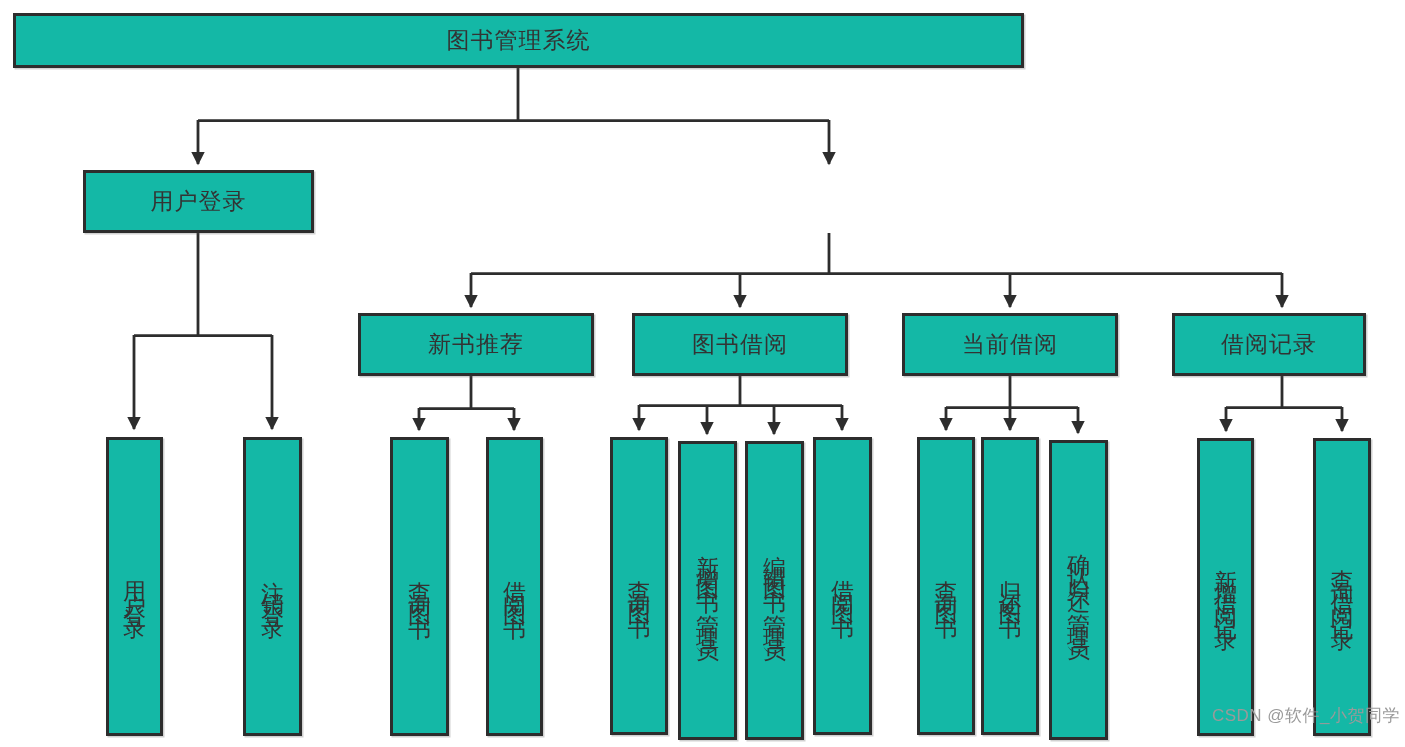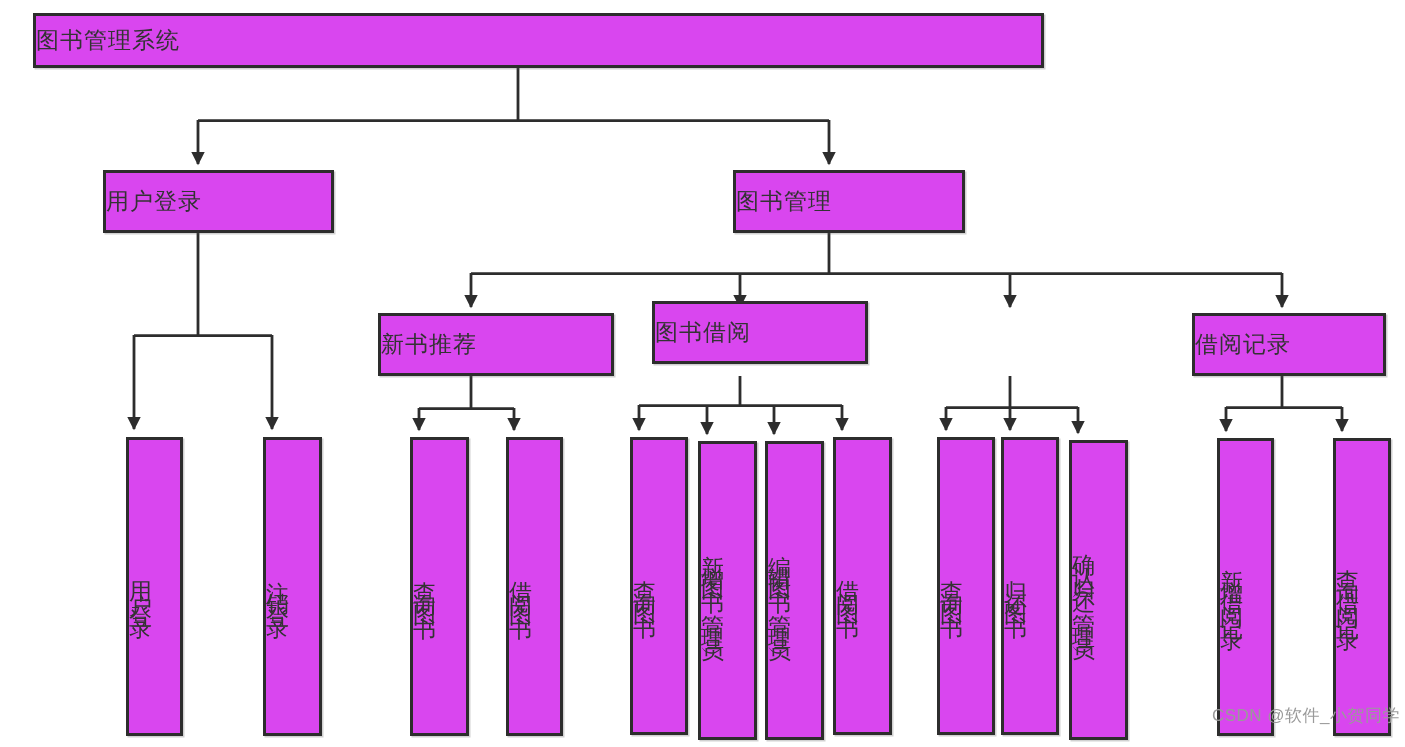--- a/index.html
+++ b/index.html
@@ -13,27 +13,27 @@
   }
   #connectors {
     position: absolute;
     left: 0; top: 0;
     width: 1405px; height: 747px;
     pointer-events: none;
   }
   .node {
     position: absolute;
     box-sizing: border-box;
-    background: #d946ef;
+    background: #14b8a6;
     border: 3px solid #2d2d2d;
     display: flex;
     align-items: center;
+    justify-content: center;
     color: #333333;
     box-shadow: 1.5px 1.5px 0 rgba(90,90,90,0.28);
-    margin-left: 20px;
   }
   .node.h span {
     font-size: 23px;
     letter-spacing: 1px;
     white-space: nowrap;
   }
   .node.v span {
     writing-mode: vertical-rl;
     font-size: 23px;
     letter-spacing: 12px;
@@ -105,29 +105,29 @@
     </g>
   </svg>
 
   <div class="node h" style="left:13px;top:13px;width:1011px;height:55px">
     <span>图书管理系统</span>
   </div>
 
   <div class="node h" style="left:83px;top:170px;width:231px;height:63px">
     <span>用户登录</span>
   </div>
-  <div class="node h" style="left:713px;top:170px;width:232px;height:63px">
-    <span>图书管理</span>
-  </div>
 
   <div class="node h" style="left:358px;top:313px;width:236px;height:63px">
     <span>新书推荐</span>
   </div>
-  <div class="node h" style="left:632px;top:301px;width:216px;height:63px">
+  <div class="node h" style="left:632px;top:313px;width:216px;height:63px">
     <span>图书借阅</span>
+  </div>
+  <div class="node h" style="left:902px;top:313px;width:216px;height:63px">
+    <span>当前借阅</span>
   </div>
   <div class="node h" style="left:1172px;top:313px;width:194px;height:63px">
     <span>借阅记录</span>
   </div>
 
   <div class="node v" style="left:106px;top:437px;width:57px;height:299px">
     <span>用户登录</span>
   </div>
   <div class="node v" style="left:243px;top:437px;width:59px;height:299px">
     <span>注销登录</span>

